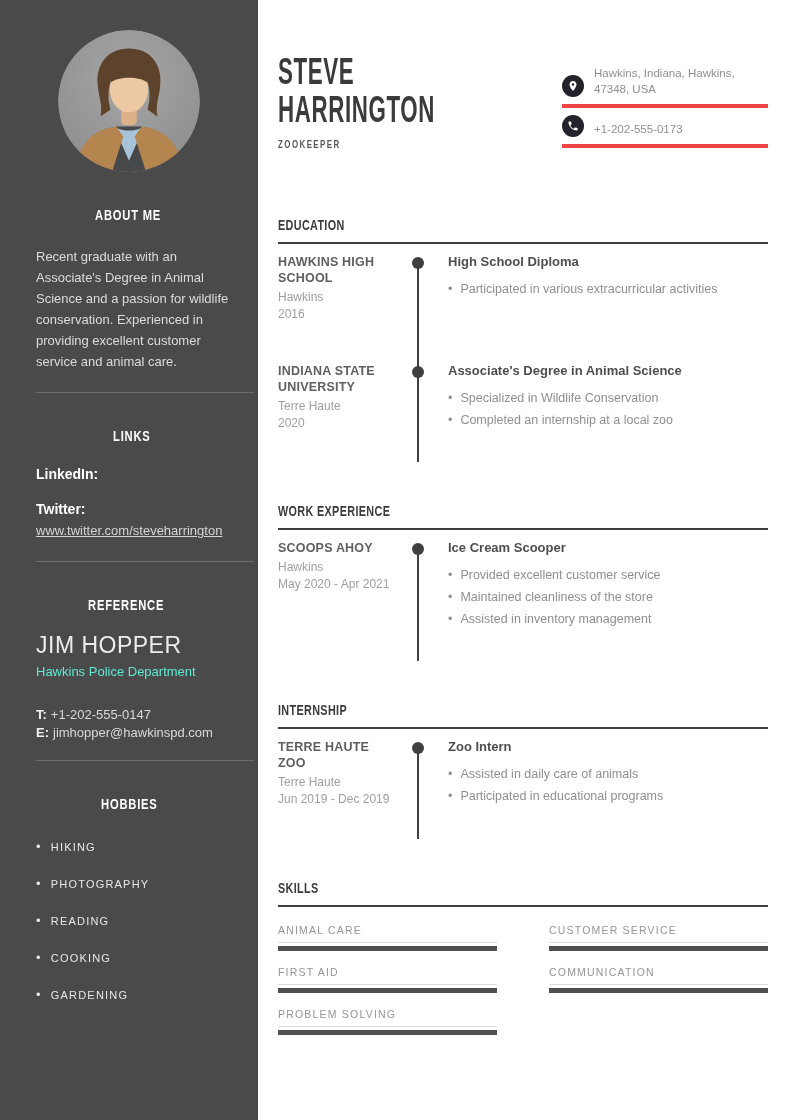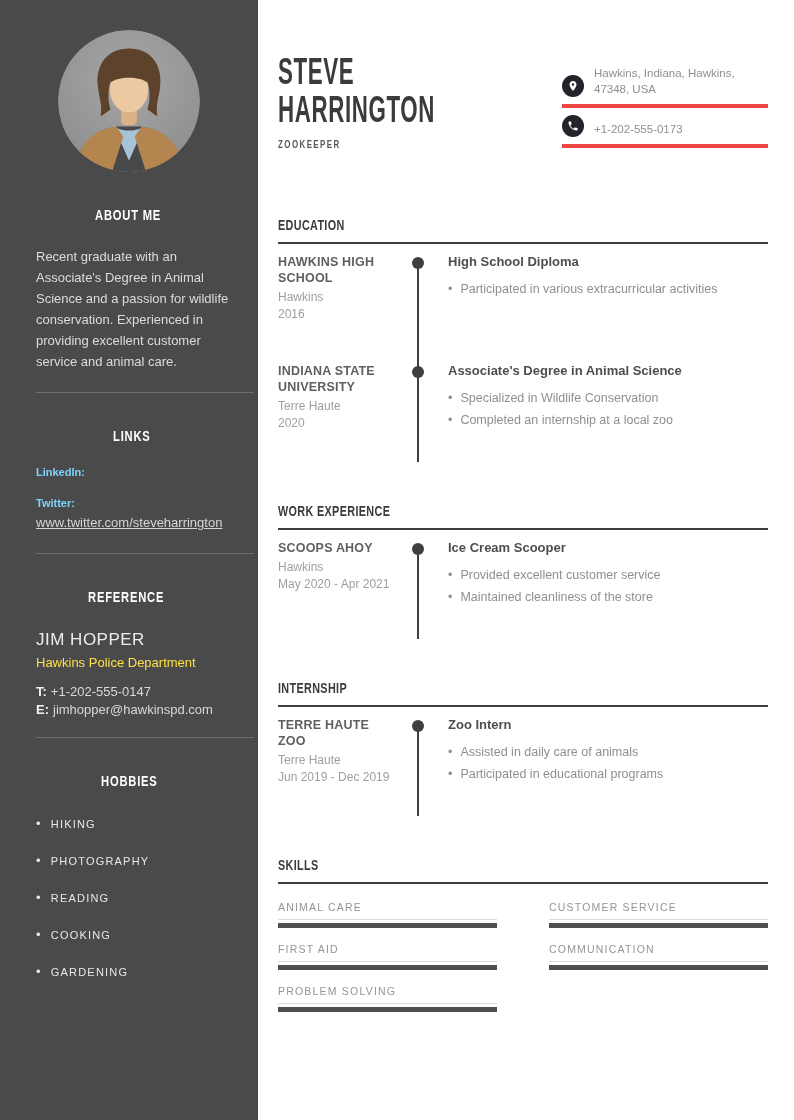--- a/index.html
+++ b/index.html
@@ -22,26 +22,26 @@
   .side-h { margin-top: 26px; text-align: center; }
   .side-h .cond {
     display: inline-block; color: #ffffff; font-size: 14px; font-weight: 700;
     letter-spacing: 1px; transform: scaleX(0.8); transform-origin: 0 50%; white-space: nowrap;
   }
   .about-text { margin-top: 20px; font-size: 13px; line-height: 1.62; color: #dcdcdc; }
 
   .side-sep { border: 0; border-top: 1px solid #6e6e6e; margin: 20px 4px 0 36px; }
 
   .link-item { margin-top: 19px; }
-  .link-label { font-size: 11px; font-weight: 700; color: #7dd3fc; margin-bottom: 4px; }
+  .link-label { font-size: 14px; font-weight: 700; color: #ffffff; margin-bottom: 4px; }
   .link-url { font-size: 13px; color: #d6d6d6; text-decoration: underline; word-break: break-all; line-height: 1.45; display: inline-block; cursor: pointer; }
 
-  .ref-name { margin-top: 22px; font-size: 17px; font-weight: 400; letter-spacing: 0.5px; color: #ececec; }
-  .ref-org { margin-top: 5px; font-size: 13px; color: #fde047; }
-  .ref-line { margin-top: 14px; font-size: 13px; color: #d9d9d9; }
+  .ref-name { margin-top: 16px; font-size: 23px; font-weight: 400; letter-spacing: 0.5px; color: #ececec; }
+  .ref-org { margin-top: 5px; font-size: 13px; color: #5eead4; }
+  .ref-line { margin-top: 28px; font-size: 13px; color: #d9d9d9; }
   .ref-line + .ref-line { margin-top: 3px; }
   .ref-line b { color: #f1f1f1; font-weight: 700; margin-right: 4px; }
 
   .hobby-list { list-style: none; margin-top: 24px; }
   .hobby-list li {
     font-size: 11px; letter-spacing: 1.2px; color: #e8e8e8; margin-bottom: 22px;
   }
   .hobby-list li::before { content: "•"; margin-right: 9px; font-size: 13px; }
 
   
@@ -266,20 +266,21 @@
           <div>
             <div class="entry-org">SCOOPS AHOY</div>
             <div class="entry-loc">Hawkins</div>
             <div class="entry-date">May 2020 - Apr 2021</div>
           </div>
           <div>
             <div class="entry-title">Ice Cream Scooper</div>
             <ul class="entry-bullets">
               <li>Provided excellent customer service</li>
               <li>Maintained cleanliness of the store</li>
+              <li>Assisted in inventory management</li>
             </ul>
           </div>
         </div>
       </div>
     </section>
 
     <section class="section">
       <h2 class="sec-h">
         <span class="cond">INTERNSHIP</span>
       </h2>

